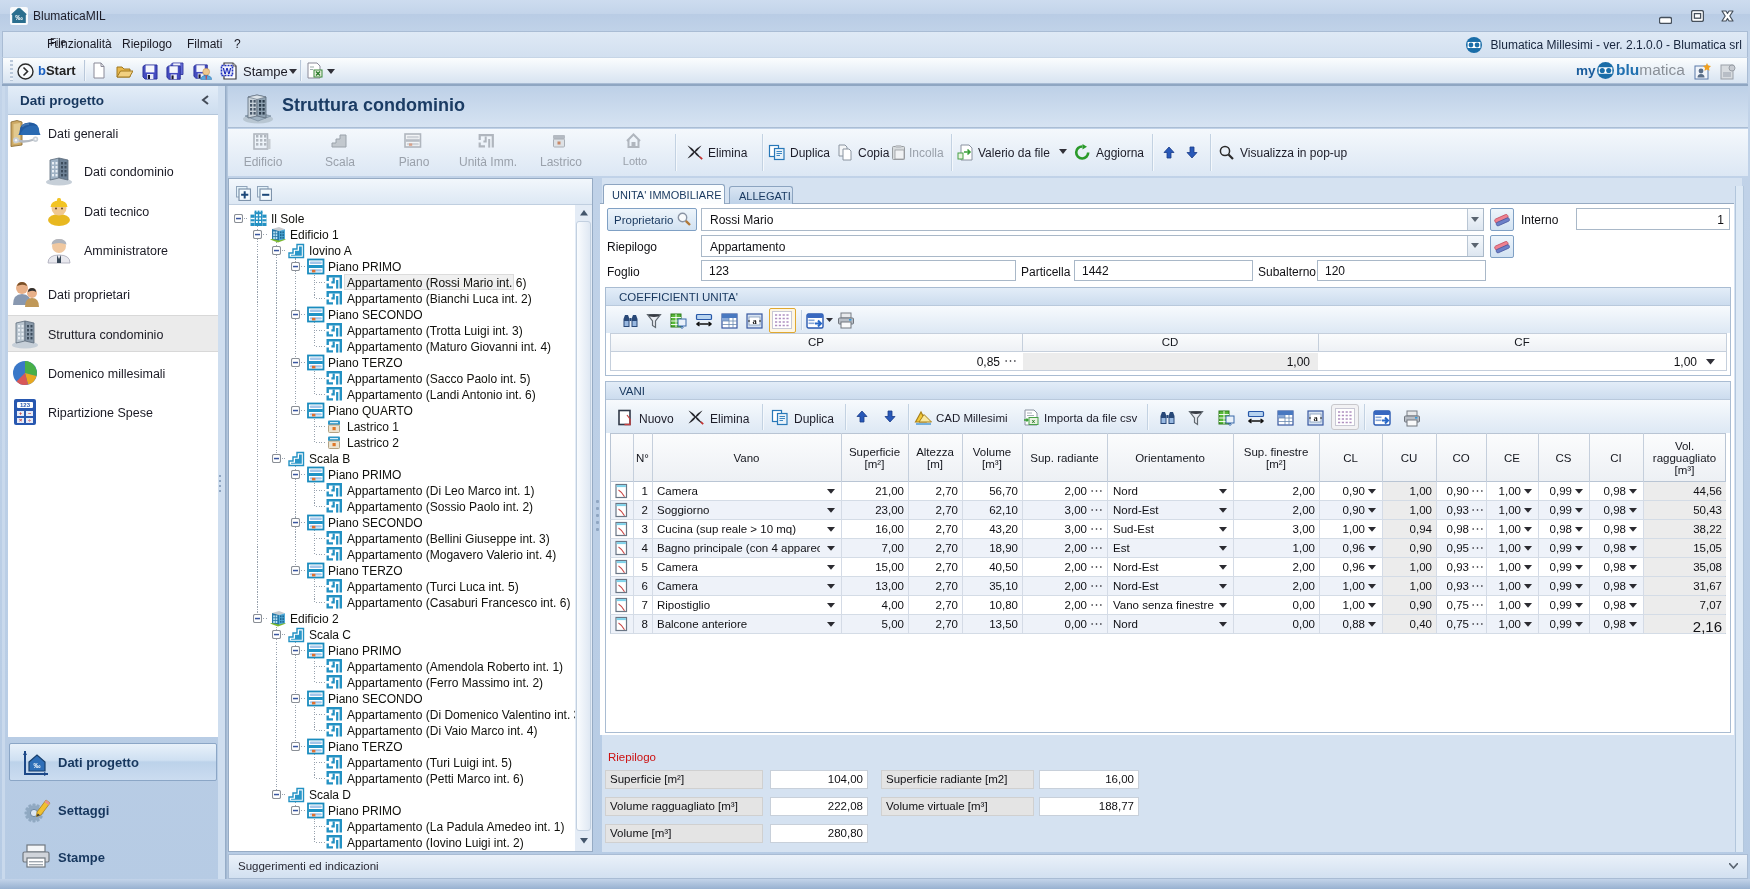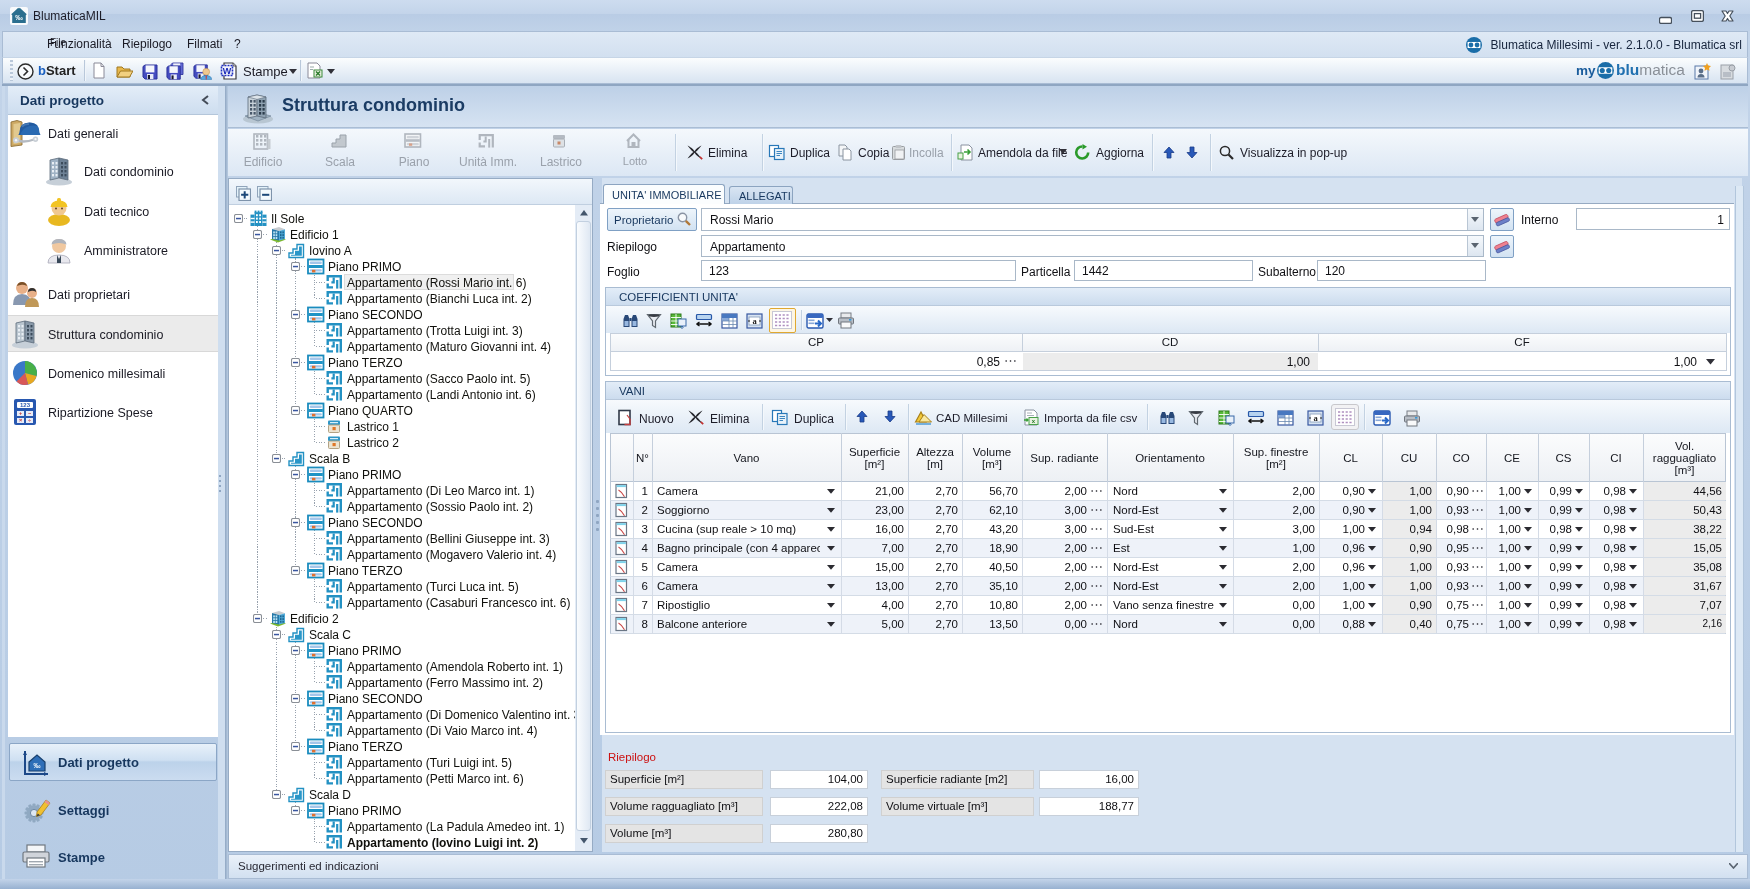--- a/index.html
+++ b/index.html
@@ -369,21 +369,21 @@
       <rect x="4.5" y="1" width="6" height="3" rx="1" fill="#c0c4c8"></rect>
       <rect x="4" y="6" width="9" height="9" fill="#f0f2f4" stroke="#989ca0" stroke-width="0.8"></rect>
     </svg></div>
 <div class="tx" style="left:909px;top:146px;font-size:12px;color:#9aa1ab;font-weight:normal;">Incolla</div>
 <div class="abs" style="left:951px;top:134px;width:1px;height:37px;background:#c3d2e2;box-shadow:1px 0 0 #f4f8fc;"></div>
 <div class="abs" style="left:957px;top:144px;line-height:0"><svg width="18" height="17" viewBox="0 0 18 17" style="">
       <path d="M4 1 L12 1 L15 4 L15 16 L4 16 Z" fill="#fff" stroke="#8a92a0" stroke-width="1"></path>
       <path d="M7 8 L13 8 M10.5 5.5 L13 8 L10.5 10.5" stroke="#38a038" stroke-width="1.6" fill="none"></path>
       <rect x="1" y="9" width="5" height="6" fill="#e8f4e0" stroke="#48a048" stroke-width="1"></rect>
     </svg></div>
-<div class="tx" style="left:978px;top:146px;font-size:12px;color:#1c1c28;font-weight:normal;">Amendola da file</div>
+<div class="tx" style="left:978px;top:146px;font-size:12px;color:#1c1c28;font-weight:normal;">Valerio da file</div>
 <div class="abs" style="left:1059px;top:149px;line-height:0"><svg width="8" height="5" viewBox="0 0 8 5" style="">
       <path d="M0 0 L8 0 L4 5 Z" fill="#303038"></path>
     </svg></div>
 <div class="abs" style="left:1074px;top:144px;line-height:0"><svg width="17" height="17" viewBox="0 0 17 17" style="">
       <path d="M14.2 8.5 A6 6 0 1 1 8.5 2.5" stroke="#2a9a2a" stroke-width="2.6" fill="none"></path>
       <path d="M8.5 0 L13 2.7 L8.5 5.4 Z" fill="#2a9a2a"></path>
     </svg></div>
 <div class="tx" style="left:1096px;top:146px;font-size:12px;color:#1c1c28;font-weight:normal;">Aggiorna</div>
 <div class="abs" style="left:1152px;top:134px;width:1px;height:37px;background:#c3d2e2;box-shadow:1px 0 0 #f4f8fc;"></div>
 <div class="abs" style="left:1163px;top:146px;line-height:0"><svg width="12" height="13" viewBox="0 0 12 13" style="">
@@ -852,21 +852,21 @@
       <path d="M11.2 6 L11.2 14.6" stroke="#2391c3" stroke-width="2.2" fill="none"></path>
     </svg></div>
 <div class="tx" style="left:347px;top:820px;font-size:12px;color:#10100c;font-weight:normal;">Appartamento (La Padula Amedeo int. 1)</div>
 <div class="abs" style="left:316px;top:842px;width:9px;height:1px;background-image:repeating-linear-gradient(90deg,#98a2ae 0 1px,transparent 1px 2.5px);"></div>
 <div class="abs" style="left:326px;top:834px;line-height:0"><svg width="16" height="16" viewBox="0 0 16 16" style="">
       <path d="M1.7 7 L1.7 2.2 L14.8 2.2 L14.8 14.6" stroke="#2391c3" stroke-width="2.4" fill="none"></path>
       <path d="M1.7 9.6 L1.7 13.4 L7 13.4" stroke="#2391c3" stroke-width="2.4" fill="none"></path>
       <path d="M7.7 3.4 L7.7 8.4 L5.4 8.4" stroke="#2391c3" stroke-width="2.2" fill="none"></path>
       <path d="M11.2 6 L11.2 14.6" stroke="#2391c3" stroke-width="2.2" fill="none"></path>
     </svg></div>
-<div class="tx" style="left:347px;top:836px;font-size:12px;color:#10100c;font-weight:bold;">Appartamento (Iovino Luigi int. 2)</div>
+<div class="tx" style="left:347px;top:836px;font-size:12px;color:#10100c;font-weight:normal;">Appartamento (Iovino Luigi int. 2)</div>
 <div class="abs" style="left:575px;top:205px;width:17px;height:646px;background:#e4ecf6;"></div>
 <div class="abs" style="left:580px;top:210px;line-height:0"><svg width="8" height="6" viewBox="0 0 8 6" style="">
       <path d="M4 0 L8 5.5 L0 5.5 Z" fill="#44566c"></path>
     </svg></div>
 <div class="abs" style="left:580px;top:838px;line-height:0"><svg width="8" height="6" viewBox="0 0 8 6" style="">
       <path d="M4 5.5 L8 0 L0 0 Z" fill="#44566c"></path>
     </svg></div>
 <div class="abs" style="left:576px;top:221px;width:15px;height:610px;background:linear-gradient(90deg,#fafcfe,#dfe8f3);border:1px solid #c2d0e0;border-radius:3px;"></div>
 <div class="abs" style="left:596px;top:500px;width:2.5px;height:3px;background:#8fa6c2;border-radius:1px;"></div>
 <div class="abs" style="left:596px;top:507px;width:2.5px;height:3px;background:#8fa6c2;border-radius:1px;"></div>
@@ -1588,21 +1588,21 @@
       <path d="M0 0 L8 0 L4 4.8 Z" fill="#2a2a30"></path>
     </svg></div>
 <div class="tx" style="right:178px;top:618px;font-size:11.5px;color:#101014;">0,99</div>
 <div class="abs" style="left:1575px;top:622px;line-height:0"><svg width="8" height="5" viewBox="0 0 8 5" style="">
       <path d="M0 0 L8 0 L4 4.8 Z" fill="#2a2a30"></path>
     </svg></div>
 <div class="tx" style="right:124px;top:618px;font-size:11.5px;color:#101014;">0,98</div>
 <div class="abs" style="left:1629px;top:622px;line-height:0"><svg width="8" height="5" viewBox="0 0 8 5" style="">
       <path d="M0 0 L8 0 L4 4.8 Z" fill="#2a2a30"></path>
     </svg></div>
-<div class="tx" style="right:28px;top:618px;font-size:10px;color:#101014;">2,16</div>
+<div class="tx" style="right:28px;top:618px;font-size:15px;color:#101014;">2,16</div>
 <div class="tx" style="left:608px;top:751px;font-size:11.5px;color:#cc1111;font-weight:normal;">Riepilogo</div>
 <div class="abs" style="left:605px;top:770px;width:158px;height:19px;background:#e4e4e4;border:1px solid #d0d0d0;"></div>
 <div class="tx" style="left:610px;top:773px;font-size:11.5px;color:#101014;font-weight:normal;">Superficie [m²]</div>
 <div class="abs" style="left:770px;top:770px;width:98px;height:19px;background:#fff;border:1px solid #c8d0da;"></div>
 <div class="tx" style="right:887px;top:773px;font-size:11.5px;color:#101014;">104,00</div>
 <div class="abs" style="left:881px;top:770px;width:153px;height:19px;background:#e4e4e4;border:1px solid #d0d0d0;"></div>
 <div class="tx" style="left:886px;top:773px;font-size:11.5px;color:#101014;font-weight:normal;">Superficie radiante [m2]</div>
 <div class="abs" style="left:1039px;top:770px;width:100px;height:19px;background:#fff;border:1px solid #c8d0da;"></div>
 <div class="tx" style="right:616px;top:773px;font-size:11.5px;color:#101014;">16,00</div>
 <div class="abs" style="left:605px;top:797px;width:158px;height:19px;background:#e4e4e4;border:1px solid #d0d0d0;"></div>

